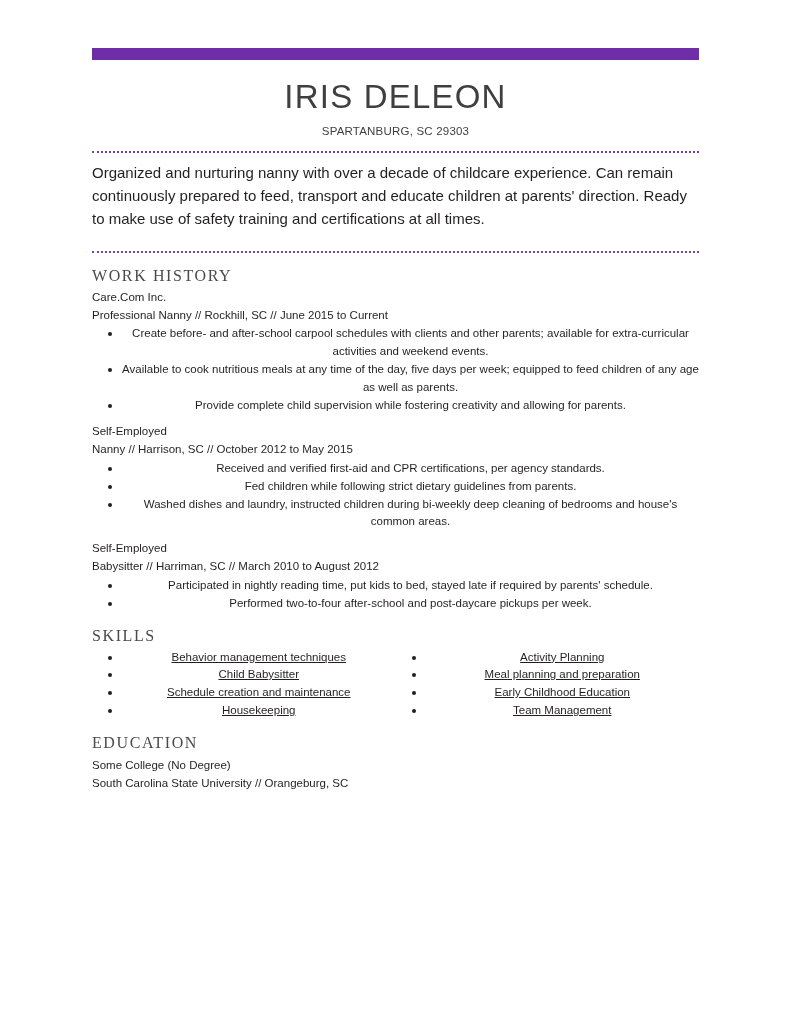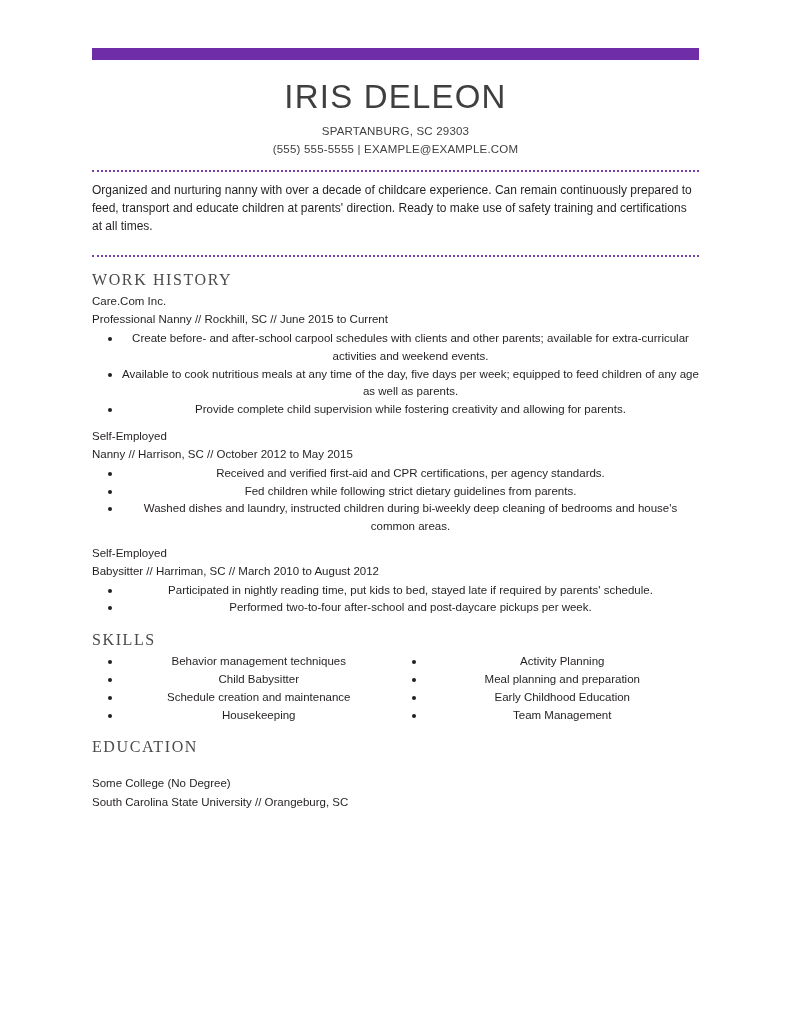--- a/index.html
+++ b/index.html
@@ -43,21 +43,21 @@
     color: #3f3f3f;
     line-height: 1.6;
     letter-spacing: 0.2px;
   }
   .dotted {
     border-top: 2px dotted #7a3fae;
     margin: 11px 0 0 0;
     height: 0;
   }
   .summary {
-    font-size: 12px;
+    font-size: 15px;
     line-height: 1.52;
     color: #231f20;
     padding: 9px 0 9px 0;
   }
   .section-title {
     font-size: 16px;
     letter-spacing: 1.6px;
     color: #4a4a4a;
     font-weight: 400;
     margin: 14px 0 4px 0;
@@ -96,40 +96,40 @@
     top: 7px;
     width: 4px;
     height: 4px;
     border-radius: 50%;
     background: #231f20;
   }
   .job-block { margin-bottom: 9px; }
   .skills-wrap {
     display: flex;
     margin-top: 3px;
+    text-decoration: underline;
   }
   .skills-col { width: 50%; }
   .skills-col ul.bullets li { margin-bottom: 0px; }
   .edu-line {
     font-size: 11.5px;
     line-height: 1.6;
     color: #231f20;
   }
-  .edu-block { margin-top: 18px; }
+  .edu-block { margin-top: 4px; }
 </style>
 </head>
 <body>
 
 <div class="page">
 
   <div class="top-bar"></div>
 
   <div class="name">IRIS DELEON</div>
   <div class="contact-line">SPARTANBURG, SC 29303</div>
-  <div class="contact-line">(555) 555-5555 | EXAMPLE@EXAMPLE.COM</div>
 
   <div class="dotted"></div>
   <div class="summary">Organized and nurturing nanny with over a decade of childcare experience. Can remain continuously prepared to feed, transport and educate children at parents' direction. Ready to make use of safety training and certifications at all times.</div>
   <div class="dotted"></div>
 
   <div class="section-title">WORK HISTORY</div>
 
   <div class="job-block">
     <div class="job-company">Care.Com Inc.</div>
     <div class="job-meta">Professional Nanny  //  Rockhill, SC  //  June 2015 to Current</div>

